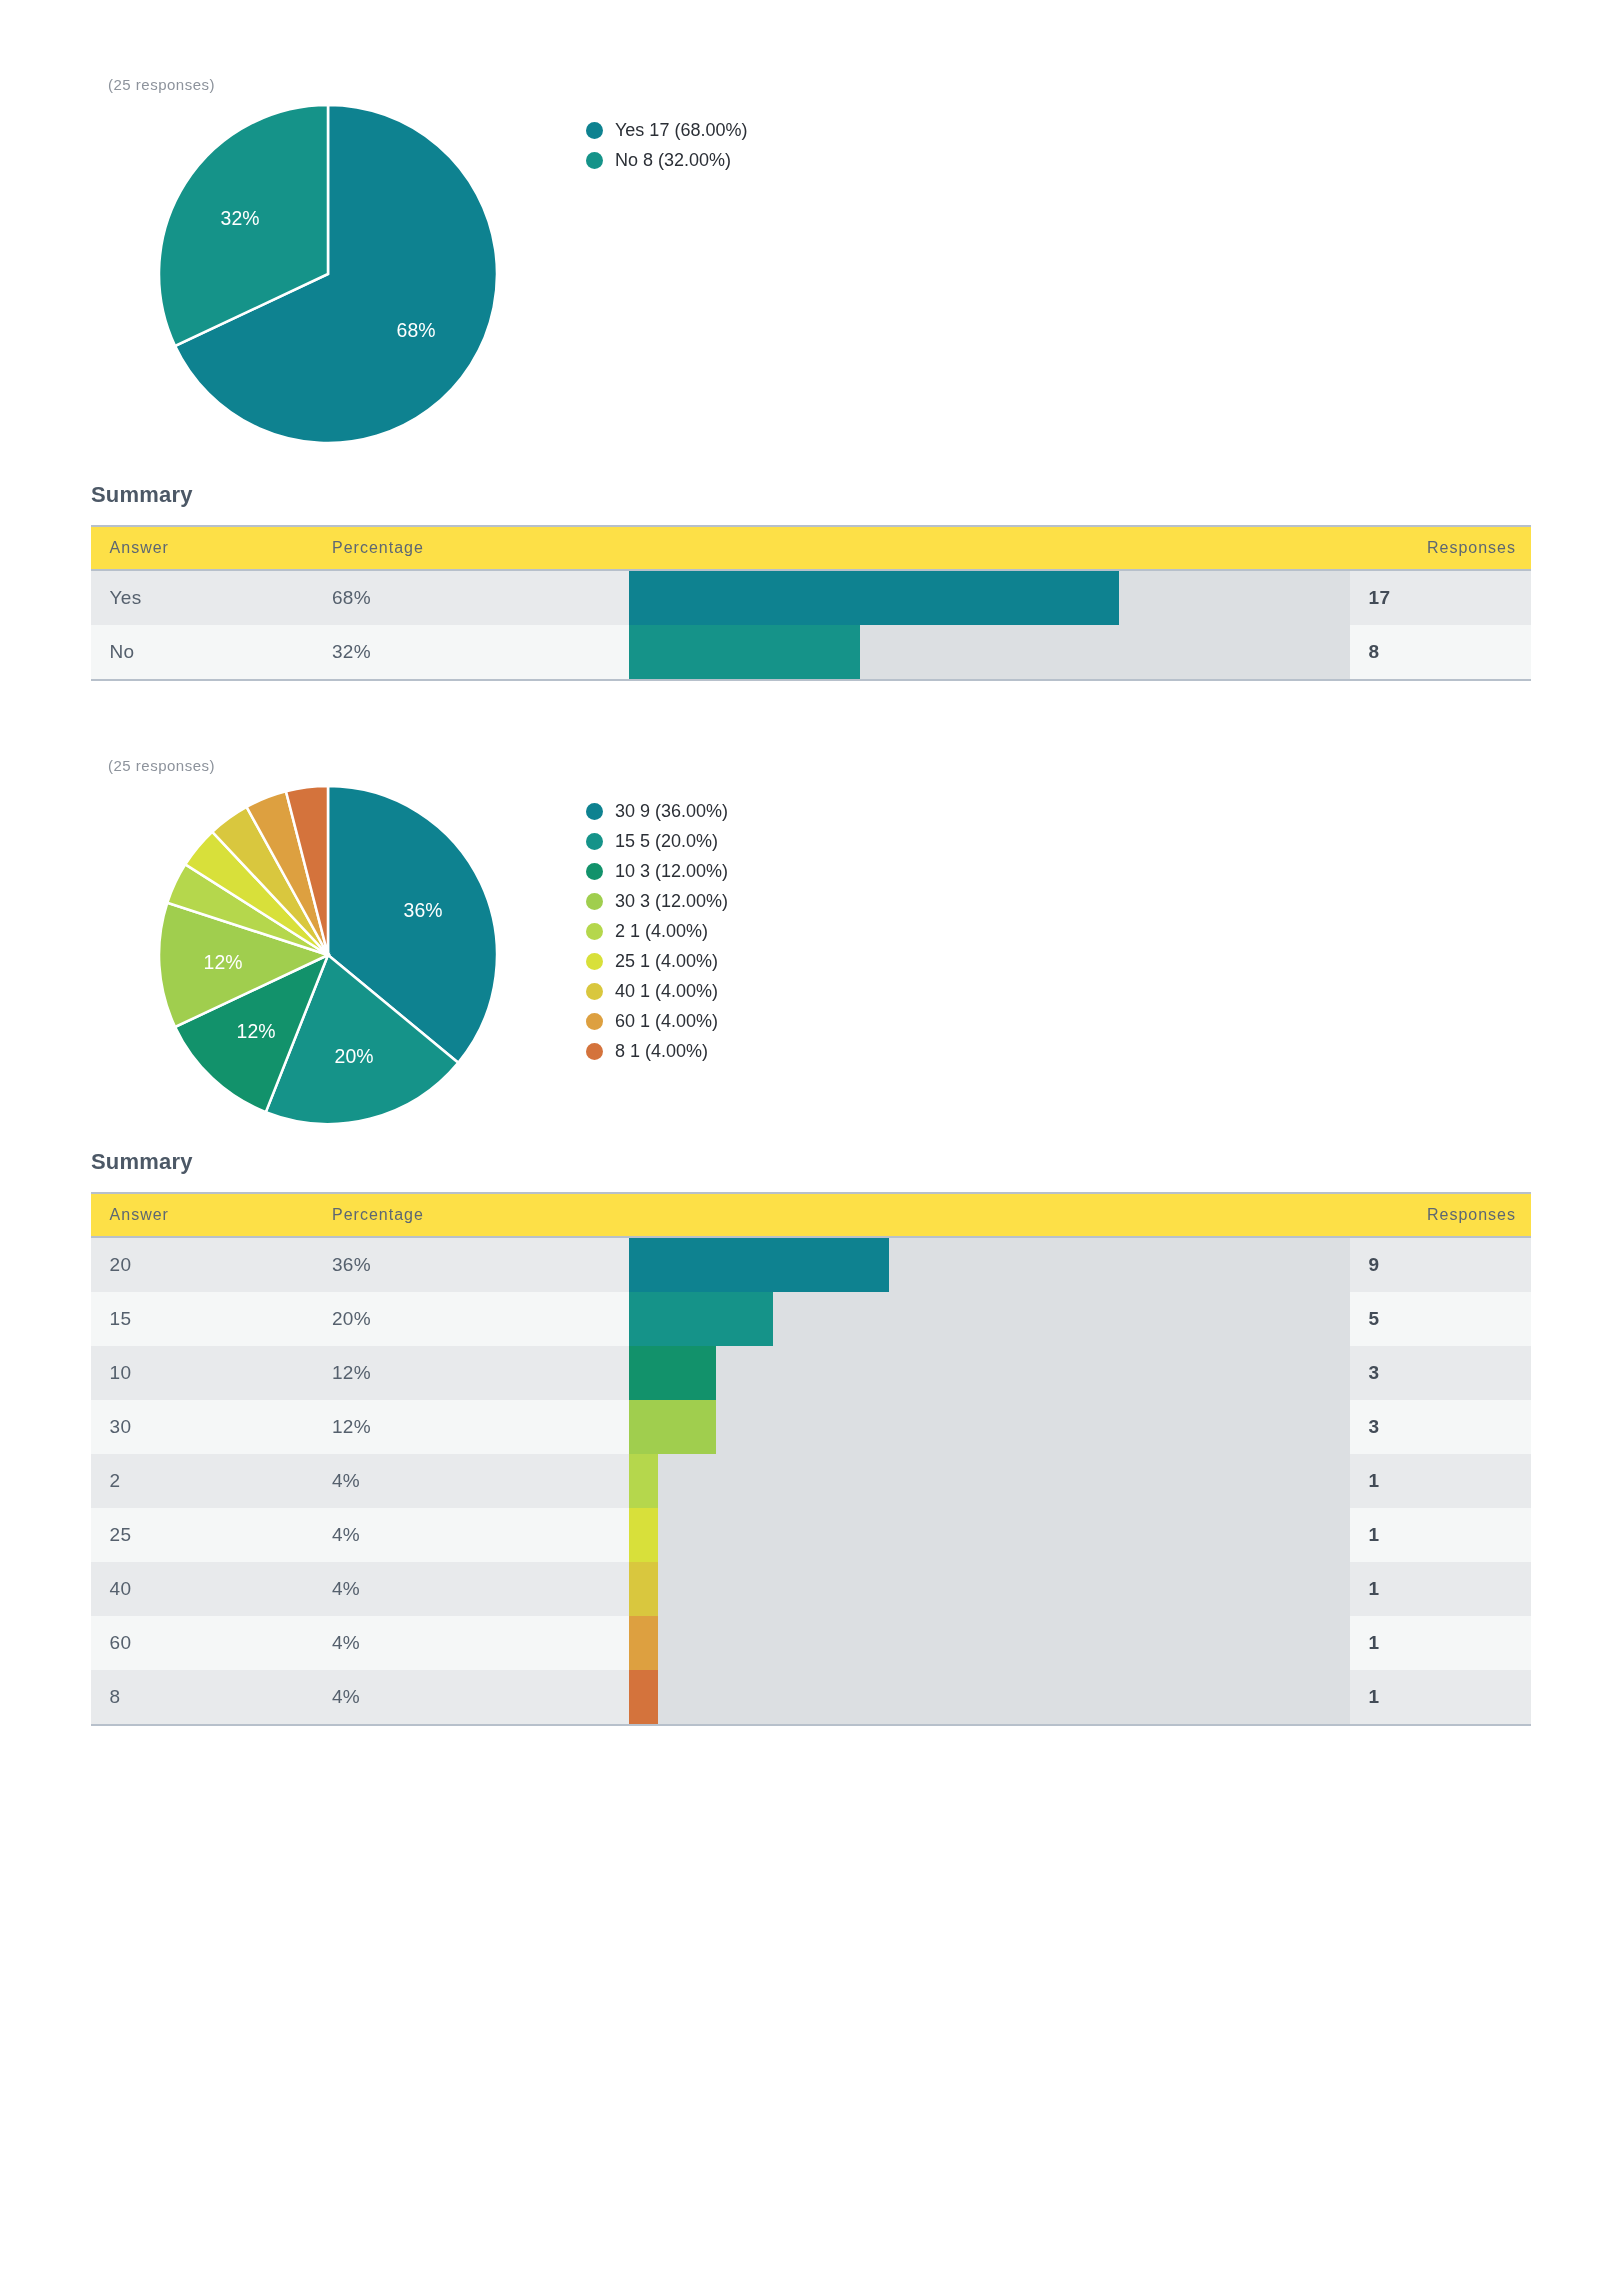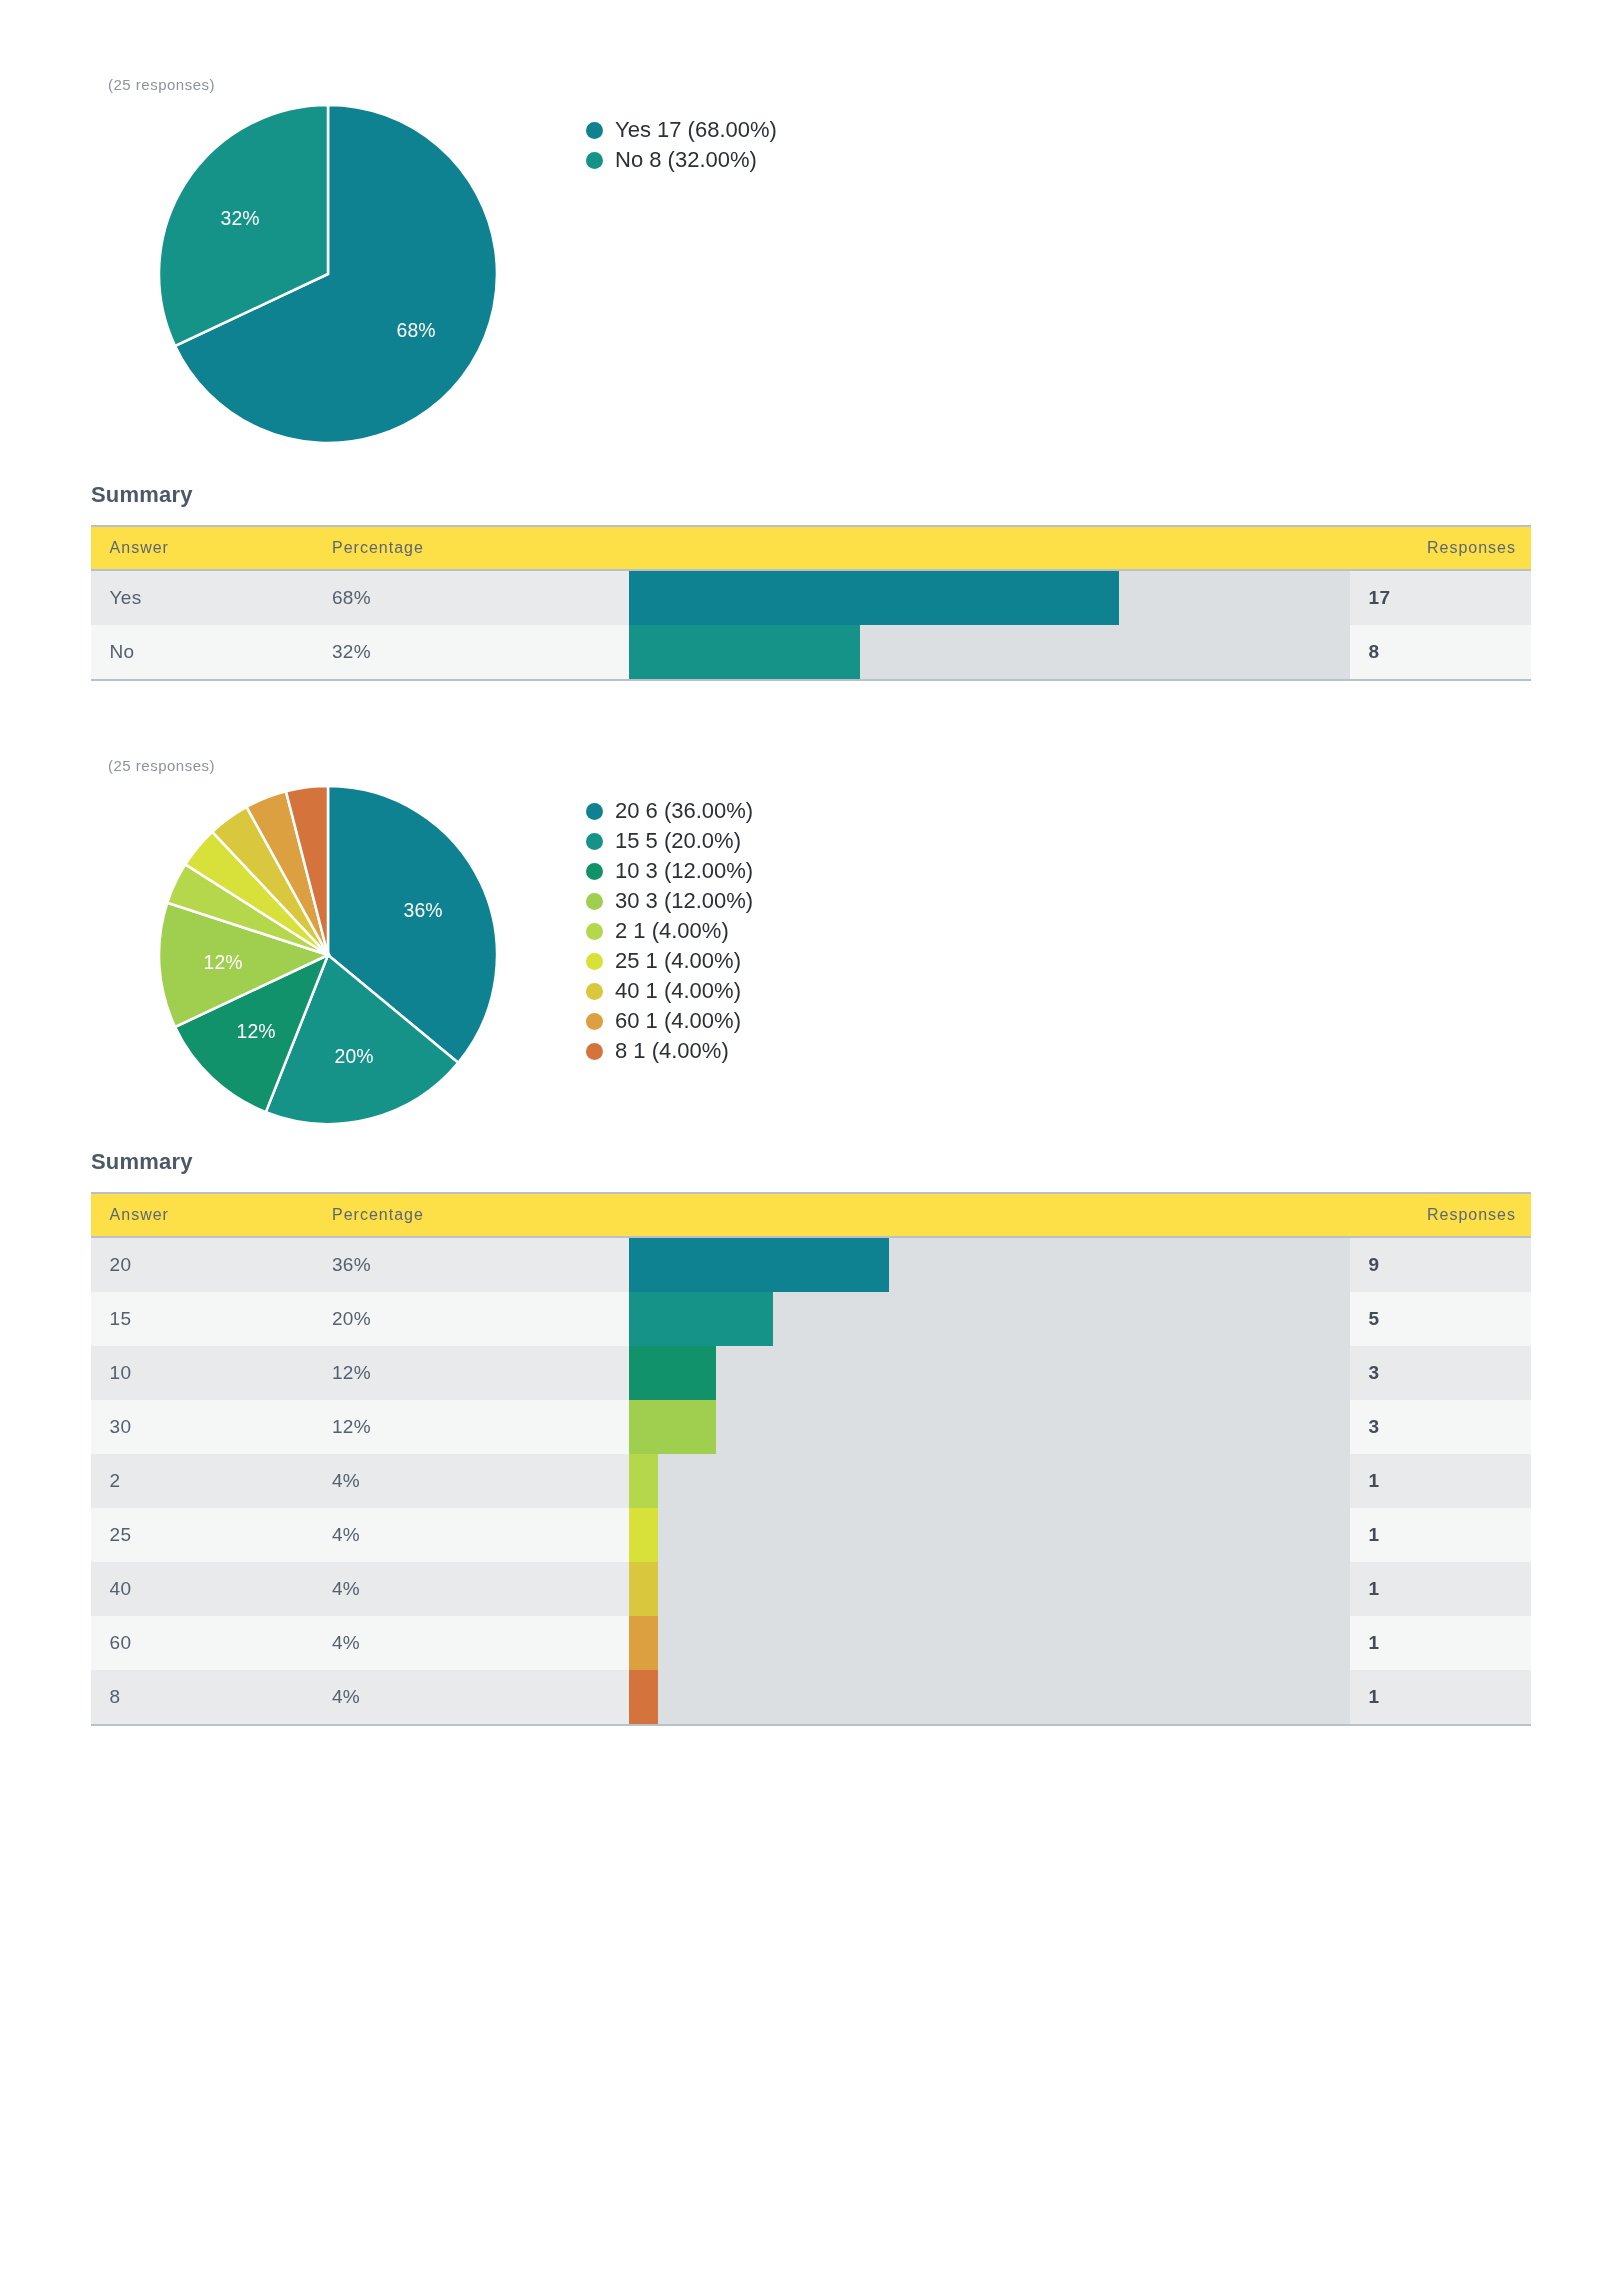--- a/index.html
+++ b/index.html
@@ -67,21 +67,21 @@
     align-items: center;
     height: 30px;
   }
   .legend-dot {
     width: 17px; height: 17px;
     border-radius: 50%;
     flex: 0 0 auto;
   }
   .legend-text {
     margin-left: 12px;
-    font-size: 22px;
+    font-size: 18px;
     color: #2b2f36;
     white-space: nowrap;
   }
 
   
   .summary-title {
     margin-left: 91px;
     margin-top: 8.4px;
     font-size: 22px;
     font-weight: bold;
@@ -197,21 +197,21 @@
               <path d="M 200 200 L 19.03 285.16 A 200 200 0 0 1 9.79 138.20 Z" fill="#a0ce4e" stroke="#ffffff" stroke-width="3"></path>
               <path d="M 200 200 L 9.79 138.20 A 200 200 0 0 1 31.13 92.83 Z" fill="#b5d74c" stroke="#ffffff" stroke-width="3"></path>
               <path d="M 200 200 L 31.13 92.83 A 200 200 0 0 1 63.09 54.21 Z" fill="#d8e03a" stroke="#ffffff" stroke-width="3"></path>
               <path d="M 200 200 L 63.09 54.21 A 200 200 0 0 1 103.65 24.74 Z" fill="#d9c73e" stroke="#ffffff" stroke-width="3"></path>
               <path d="M 200 200 L 103.65 24.74 A 200 200 0 0 1 150.26 6.28 Z" fill="#dda040" stroke="#ffffff" stroke-width="3"></path>
               <path d="M 200 200 L 150.26 6.28 A 200 200 0 0 1 200.00 0.00 Z" fill="#d4733c" stroke="#ffffff" stroke-width="3"></path>
             </svg><div class="pie-label" style="left: 264px; top: 124px;">36%</div><div class="pie-label" style="left: 195px; top: 270px;">20%</div><div class="pie-label" style="left: 97px; top: 245px;">12%</div><div class="pie-label" style="left: 64px; top: 176px;">12%</div></div>
           <div class="legend" style="margin-left: 89px;">
             <div class="legend-row">
               <span class="legend-dot" style="background: rgb(14, 130, 144);"></span>
-              <span class="legend-text">20 6 (36.00%)</span>
+              <span class="legend-text">30 9 (36.00%)</span>
             </div>
             <div class="legend-row">
               <span class="legend-dot" style="background: rgb(21, 147, 137);"></span>
               <span class="legend-text">15 5 (20.0%)</span>
             </div>
             <div class="legend-row">
               <span class="legend-dot" style="background: rgb(18, 146, 107);"></span>
               <span class="legend-text">10 3 (12.00%)</span>
             </div>
             <div class="legend-row">

